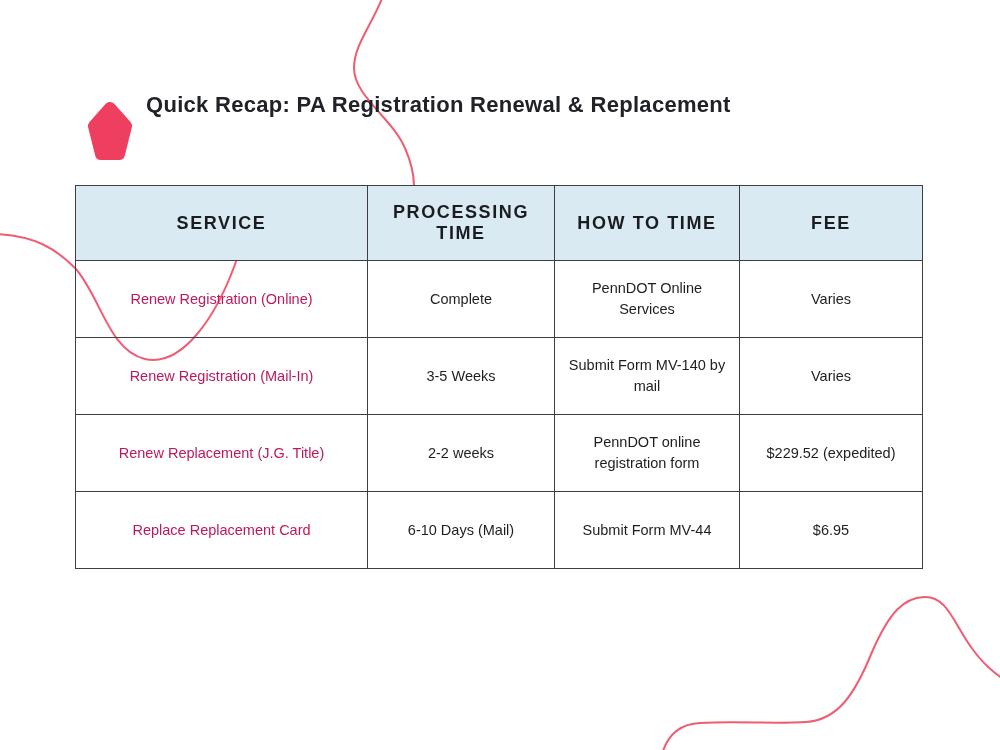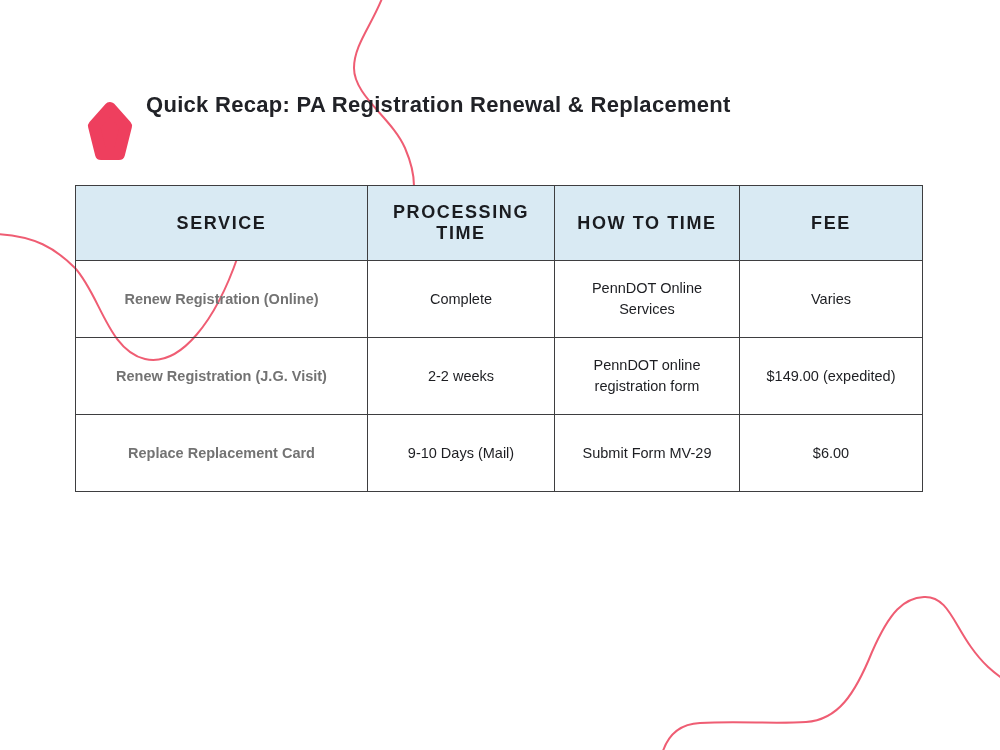--- a/index.html
+++ b/index.html
@@ -69,22 +69,22 @@
   }
   table.recap tbody td {
     height: 72px;
     background: transparent;
     font-size: 14.5px;
     line-height: 21px;
     font-weight: 500;
     color: #1d1e22;
   }
   table.recap tbody td.service-cell {
-    color: #737373;
-    font-weight: 700;
+    color: #be185d;
+    font-weight: 400;
   }
   col.c-service { width: 292px; }
   col.c-time    { width: 187px; }
   col.c-apply   { width: 185px; }
   col.c-fee     { width: 183px; }
 </style>
 </head>
 <body>
 
 <div class="canvas">
@@ -119,27 +119,33 @@
       </tr>
     </thead>
     <tbody>
       <tr>
         <td class="service-cell">Renew Registration (Online)</td>
         <td>Complete</td>
         <td>PennDOT Online Services</td>
         <td>Varies</td>
       </tr>
       <tr>
-        <td class="service-cell">Renew Registration (J.G. Visit)</td>
+        <td class="service-cell">Renew Registration (Mail-In)</td>
+        <td>3-5 Weeks</td>
+        <td>Submit Form MV-140 by mail</td>
+        <td>Varies</td>
+      </tr>
+      <tr>
+        <td class="service-cell">Renew Replacement (J.G. Title)</td>
         <td>2-2 weeks</td>
         <td>PennDOT online registration form</td>
-        <td>$149.00 (expedited)</td>
+        <td>$229.52 (expedited)</td>
       </tr>
       <tr>
         <td class="service-cell">Replace Replacement Card</td>
-        <td>9-10 Days (Mail)</td>
-        <td>Submit Form MV-29</td>
-        <td>$6.00</td>
+        <td>6-10 Days (Mail)</td>
+        <td>Submit Form MV-44</td>
+        <td>$6.95</td>
       </tr>
     </tbody>
   </table>
 
 </div>
 
 </body></html>

